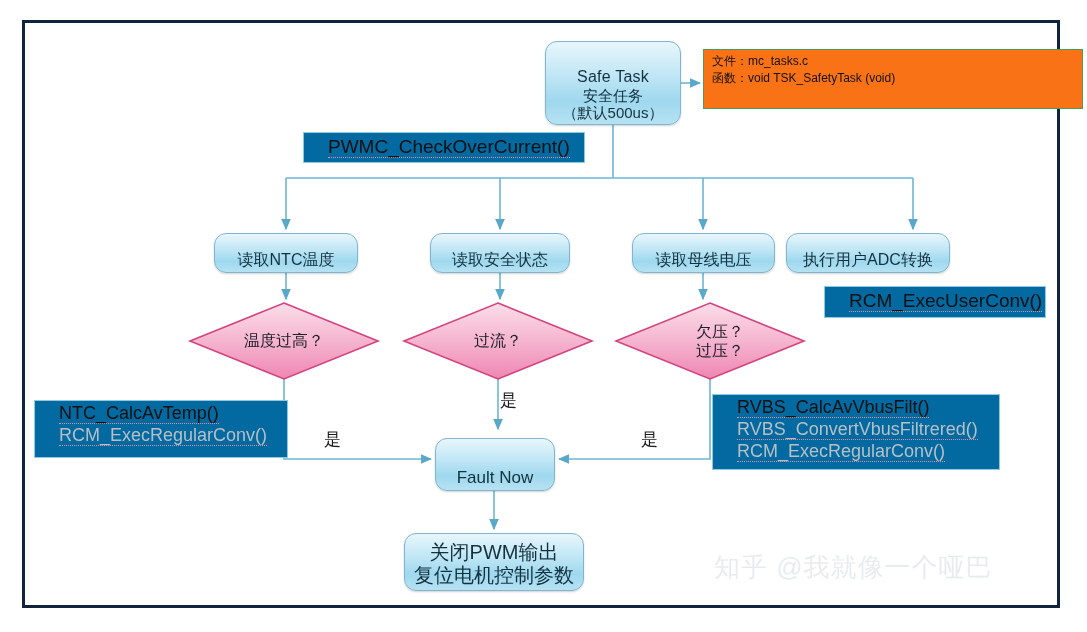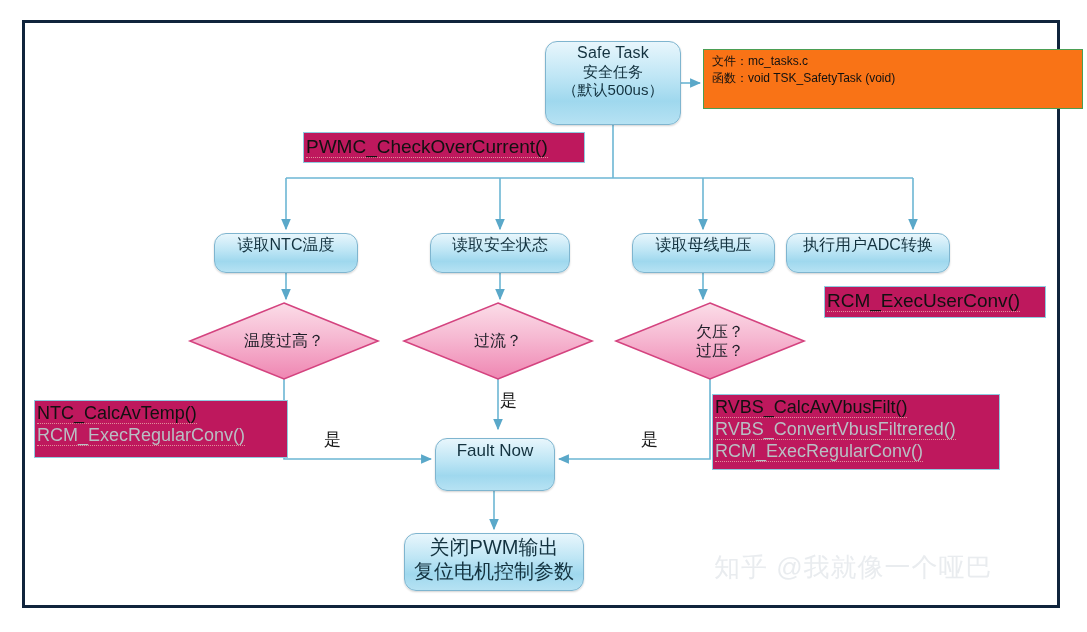--- a/index.html
+++ b/index.html
@@ -46,21 +46,21 @@
 
   
   .node {
     position: absolute;
     box-sizing: border-box;
     border-radius: 12px;
     border: 1px solid #7fb5cf;
     background: linear-gradient(180deg, #e8f6fc 0%, #bfe6f5 42%, #9fd8ee 72%, #b6e2f3 100%);
     box-shadow: 0 1px 2px rgba(0,0,0,0.18);
     display: flex;
-    align-items: flex-start;
+    align-items: flex-end;
     justify-content: center;
     text-align: center;
     color: #13323f;
     font-size: 16px;
     line-height: 1.18;
     padding: 2px 6px;
   }
   .node .ln { display: block; white-space: nowrap; }
 
   #node-safe-task {
@@ -98,22 +98,22 @@
   #dia-temp  { left: 190px; top: 303px; width: 188px; height: 76px; }
   #dia-oc    { left: 404px; top: 303px; width: 188px; height: 76px; }
   #dia-volt  { left: 616px; top: 303px; width: 188px; height: 76px; }
   #dia-volt .dlabel { transform: translateX(10px); }
 
   
   .callout {
     position: absolute;
     box-sizing: border-box;
     border: 1px solid #8ecbe0;
-    background: #be185d;
-    padding: 2px 2px;
+    background: #0369a1;
+    padding: 2px 24px;
     font-size: 18px;
     line-height: 1.22;
     color: #111111;
     white-space: nowrap;
   }
   .callout .dim { color: #b9bfc4; }
   .callout .u { border-bottom: 1px dotted #e08f9a; }
 
   #callout-pwmc       { left: 303px; top: 132px; width: 282px; height: 31px; font-size: 19px; }
   #callout-userconv   { left: 824px; top: 286px; width: 222px; height: 32px; font-size: 19px; }

